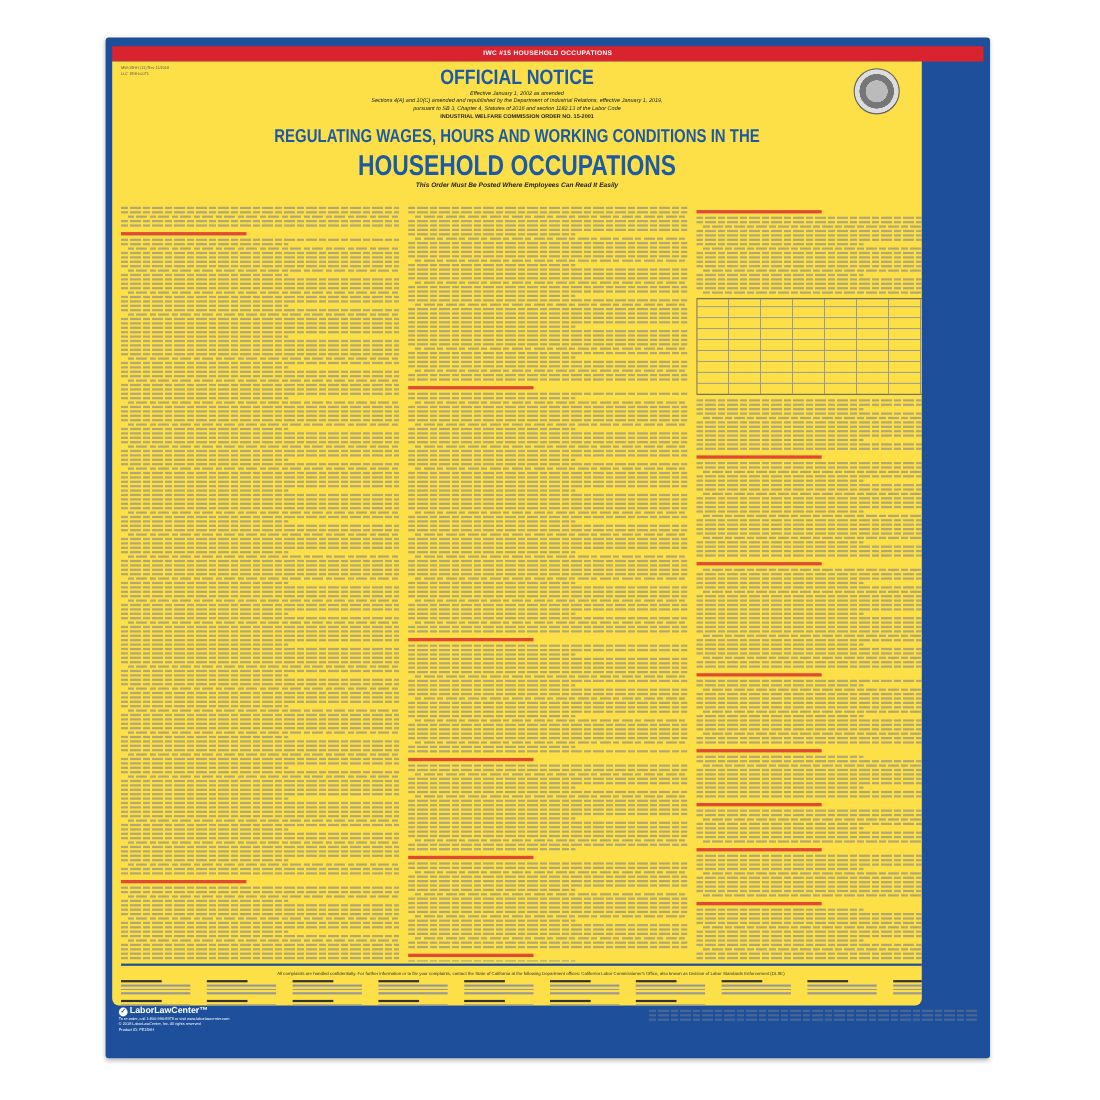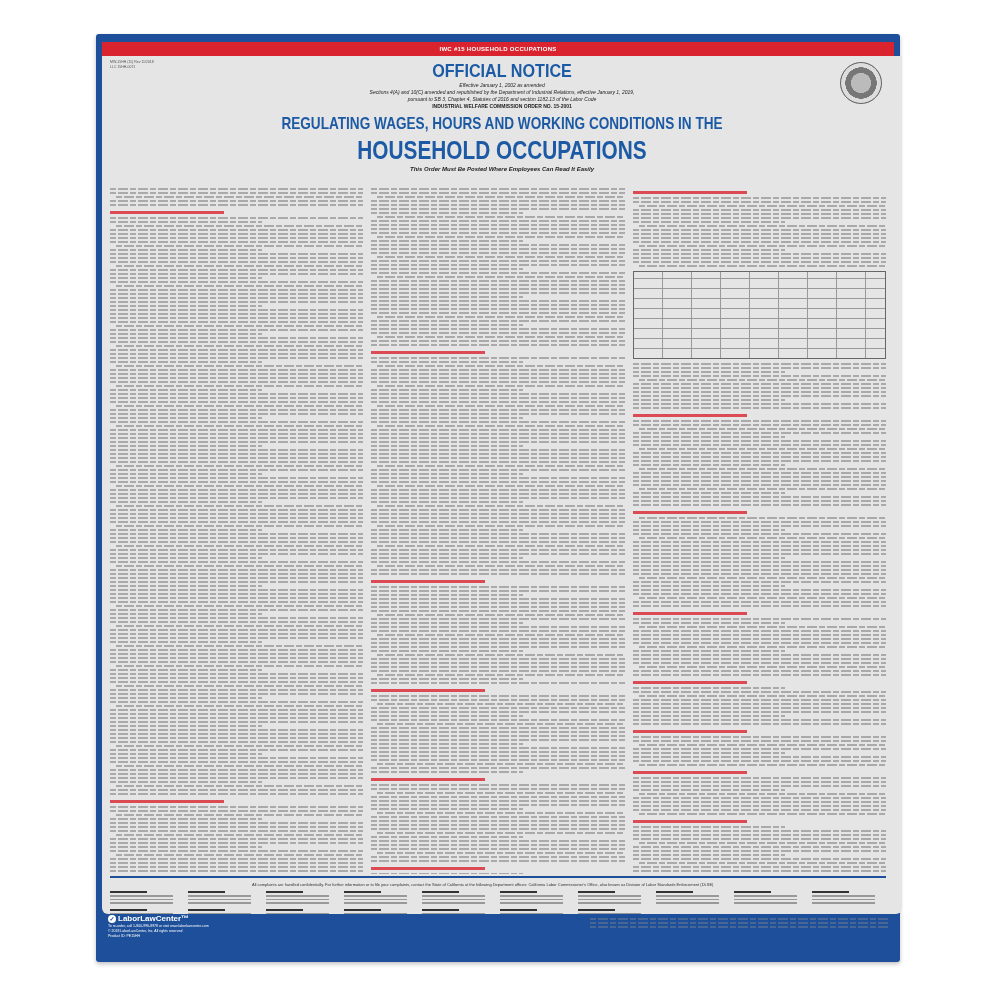--- a/index.html
+++ b/index.html
@@ -1,19 +1,19 @@
 <!DOCTYPE html>
 <html><head>
 <meta charset="utf-8">
 <style>
   html,body{margin:0;padding:0;background:#ffffff;}
   body{width:1000px;height:1000px;position:relative;overflow:hidden;font-family:"Liberation Sans",sans-serif;}
   .poster{position:absolute;left:96px;top:34px;width:804px;height:928px;background:#1d4f9a;border-radius:3px;box-shadow:0 2px 4px rgba(0,0,0,0.25);}
   .topbar{position:absolute;left:6px;top:8px;width:792px;height:14px;background:#d9232e;color:#fff;font-size:6px;font-weight:bold;text-align:center;line-height:14px;letter-spacing:0.3px;}
-  .sheet{position:absolute;left:6px;top:22px;width:800px;height:858px;background:#e5e5e5;border-radius:0 0 6px 6px;overflow:hidden;}
+  .sheet{position:absolute;left:6px;top:22px;width:736px;height:858px;background:#fde047;border-radius:0 0 6px 6px;overflow:hidden;}
   .formno{position:absolute;left:8px;top:4px;font-size:3.5px;color:#555;line-height:5px;}
   .seal{position:absolute;right:20px;top:6px;width:40px;height:40px;border-radius:50%;background:radial-gradient(circle,#bbb 0 35%,#777 36% 55%,#ddd 56% 70%,#888 71% 100%);border:1px solid #666;}
   .hdr{position:absolute;left:0;top:0;width:100%;text-align:center;}
   .official{font-size:19px;font-weight:bold;color:#1d5aa5;margin-top:4px;line-height:22px;transform:scaleX(0.85);}
   .sub{font-size:5px;font-style:italic;color:#222;line-height:7px;}
   .iwc{font-size:5px;font-weight:bold;color:#222;line-height:7px;}
   .regulating{font-size:17px;font-weight:bold;color:#1d5aa5;line-height:22px;margin-top:3px;transform:scaleX(0.8);}
   .household{font-size:26px;font-weight:bold;color:#1d5aa5;line-height:30px;transform:scaleX(0.8);}
   .mustpost{font-size:6px;font-style:italic;font-weight:bold;color:#222;line-height:9px;}
   .cols{position:absolute;left:8px;top:130px;width:776px;height:688px;display:flex;gap:8px;}

